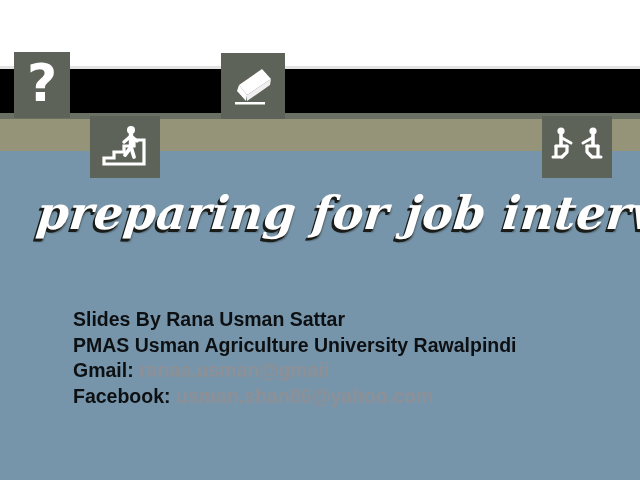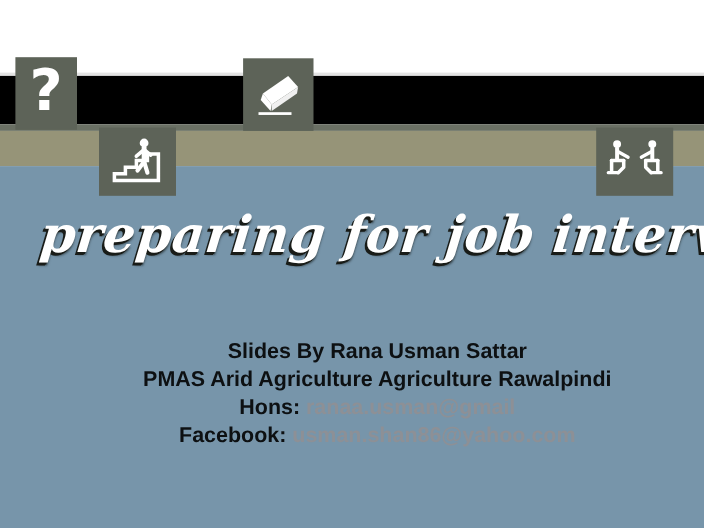--- a/index.html
+++ b/index.html
@@ -121,21 +121,21 @@
     left: 73px;
     top: 307px;
     width: 540px;
     font-family: "Liberation Sans", sans-serif;
     font-weight: bold;
     font-size: 19.5px;
     line-height: 25.5px;
     color: #0d1012;
     white-space: nowrap;
   }
-  .credits .line { display: block; text-align: center; }
+  .credits .line { display: block; }
   .credits .muted { color: #8d9096; }
 </style>
 </head>
 <body>
 
 <div class="slide">
 
   <div class="band-white"></div>
   <div class="band-hairline"></div>
   <div class="band-black"></div>
@@ -194,18 +194,18 @@
         <path d="M37 21 L37 27 L42 32" stroke="#ffffff" stroke-width="3.2" fill="none" stroke-linecap="round" stroke-linejoin="round"></path>
         <path d="M51 32 L43 32" stroke="#ffffff" stroke-width="3" stroke-linecap="round"></path>
       </svg>
     </span>
   </div>
 
   <div class="title">preparing for job interviews</div>
 
   <div class="credits">
     <span class="line">Slides By Rana Usman Sattar</span>
-    <span class="line">PMAS Arid Agriculture Agriculture Rawalpindi</span>
-    <span class="line"><span>Hons:</span> <span class="muted">ranaa.usman@gmail</span></span>
+    <span class="line">PMAS Usman Agriculture University Rawalpindi</span>
+    <span class="line"><span>Gmail:</span> <span class="muted">ranaa.usman@gmail</span></span>
     <span class="line"><span>Facebook:</span> <span class="muted">usman.shan86@yahoo.com</span></span>
   </div>
 
 </div>
 
 </body></html>

